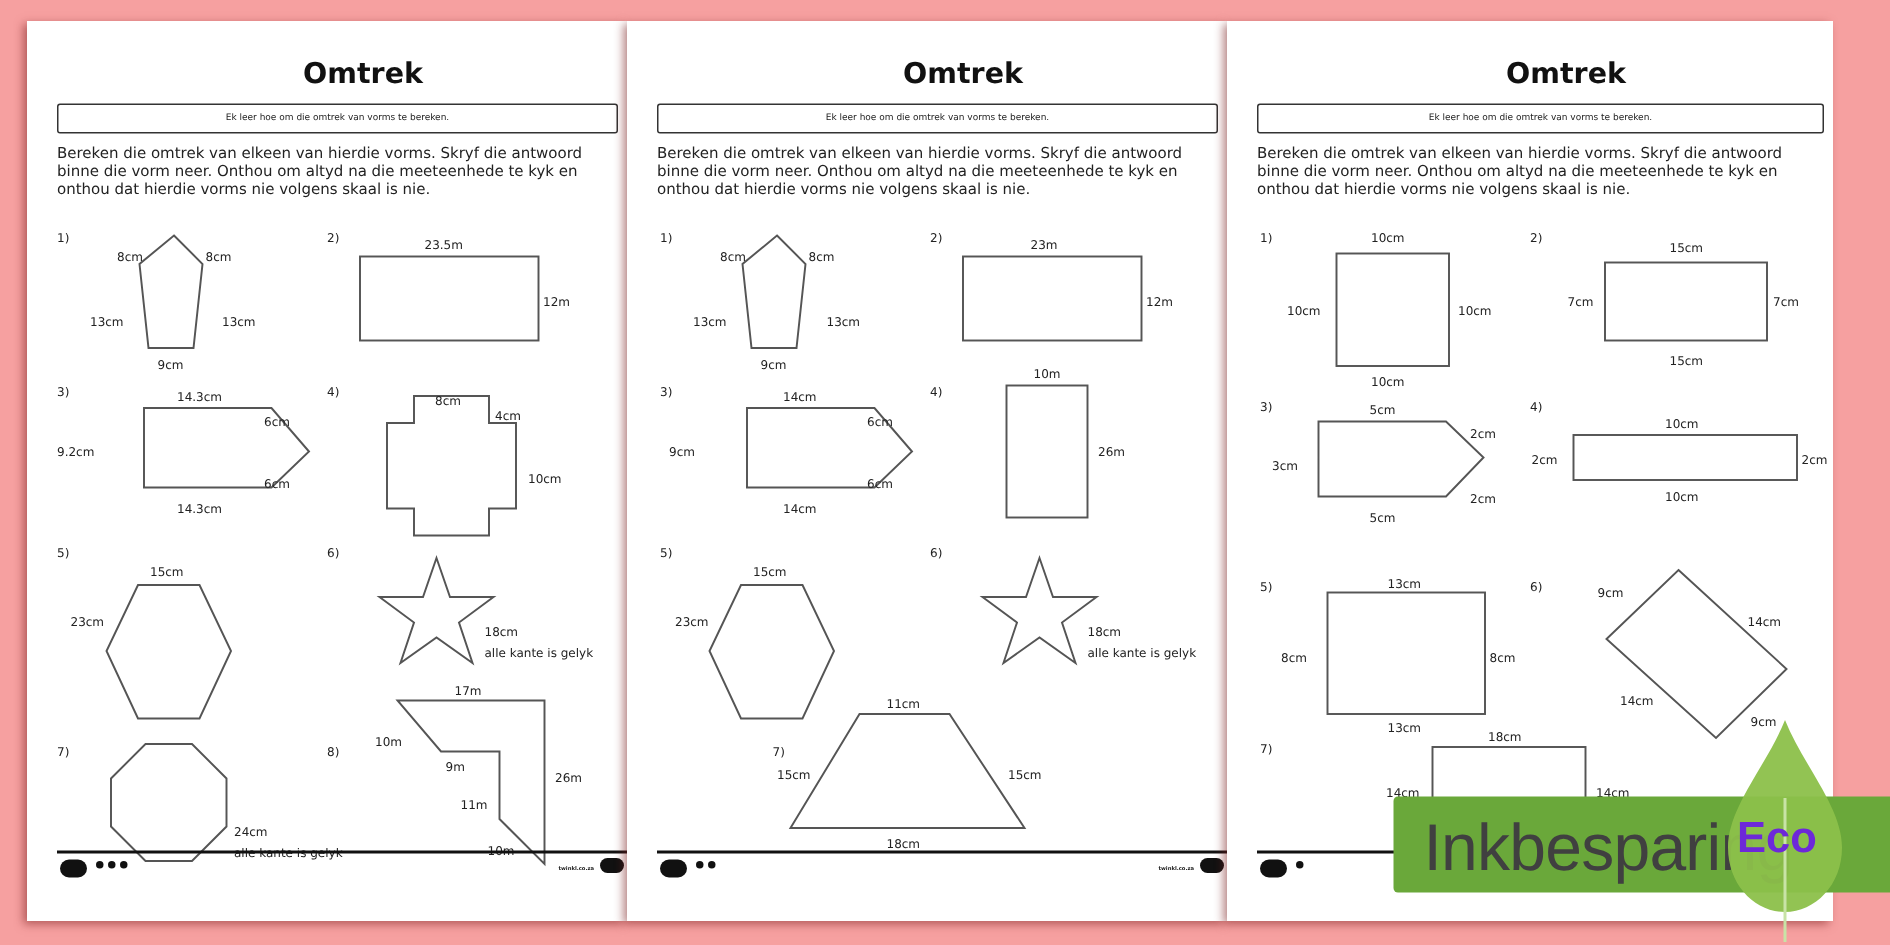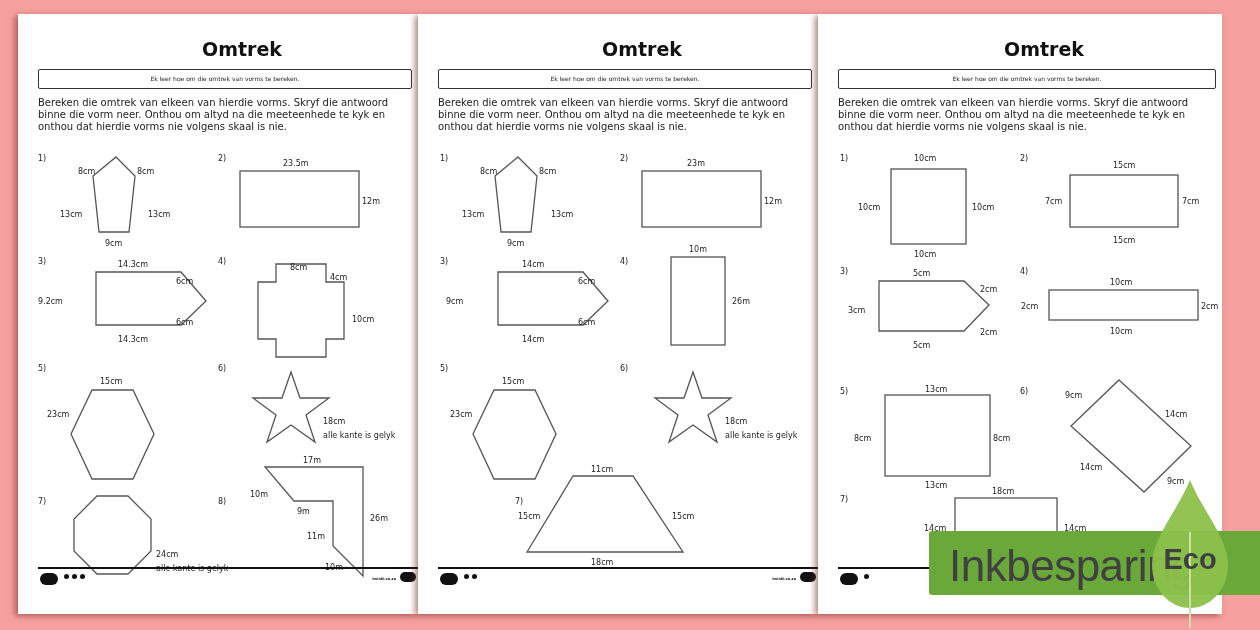--- a/index.html
+++ b/index.html
@@ -108,25 +108,25 @@
   .eco-leaf {
     position: absolute;
     left: 1150px; top: 480px;
     width: 80px; height: 148px;
     z-index: 11;
   }
   .eco-leaf-label {
     position: absolute;
     left: 1158px; top: 543px;
     width: 64px;
-    text-align: center;
+    text-align: left;
     font-family: "Liberation Sans", sans-serif;
     font-weight: bold;
     font-size: 29px;
-    color: #404040;
+    color: #6d28d9;
     z-index: 12;
   }
 </style>
 </head>
 <body>
 
 <div class="page p1">
   <div class="title">Omtrek</div>
   <div class="objective">Ek leer hoe om die omtrek van vorms te bereken.</div>
   <div class="instructions">Bereken die omtrek van elkeen van hierdie vorms. Skryf die antwoord binne die vorm neer. Onthou om altyd na die meeteenhede te kyk en onthou dat hierdie vorms nie volgens skaal is nie.</div>

